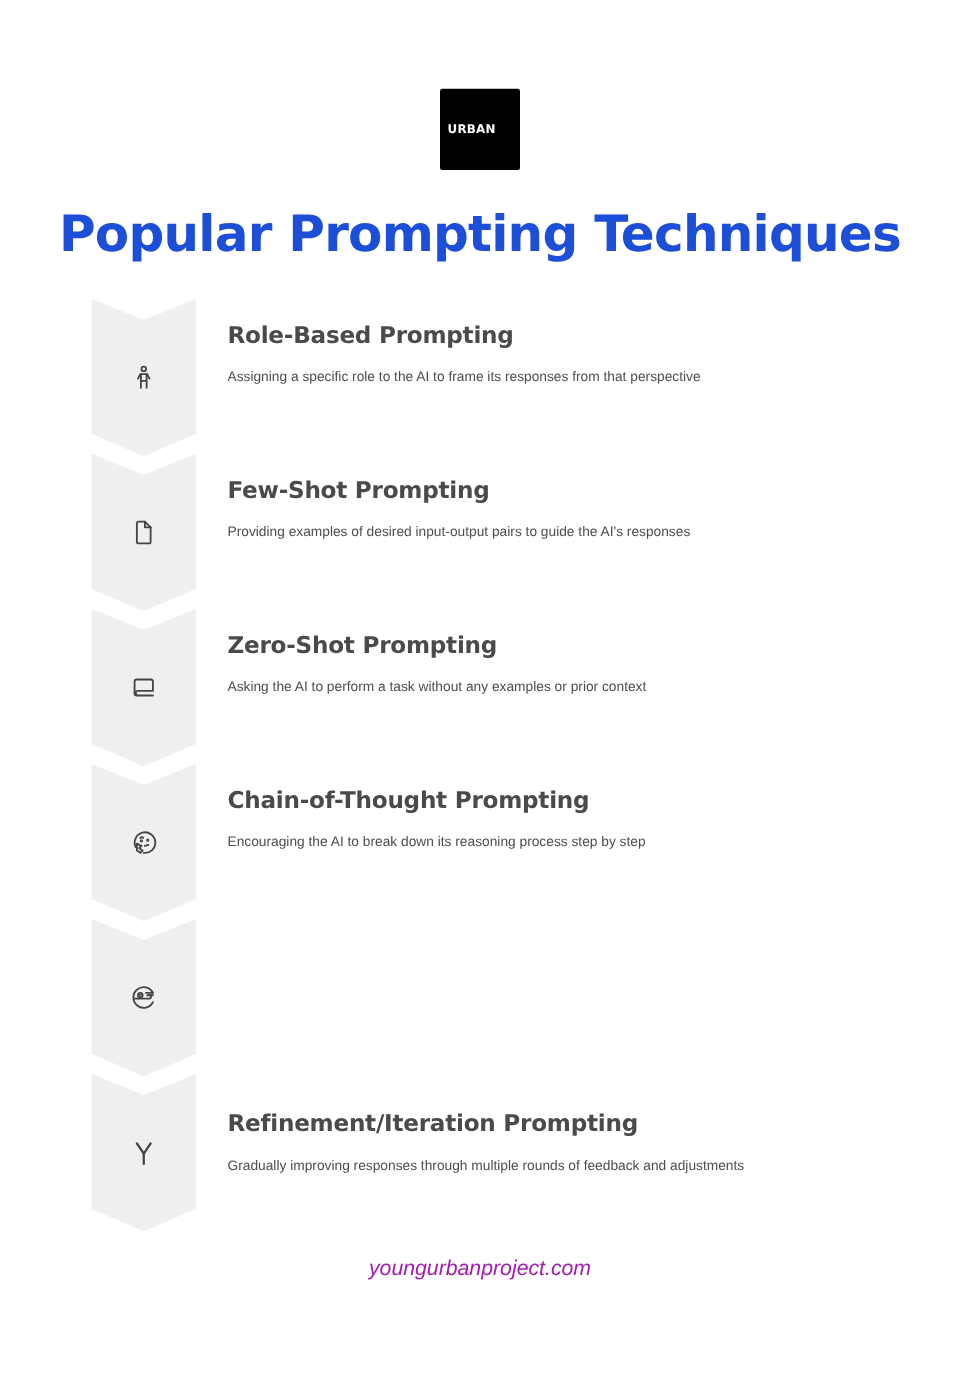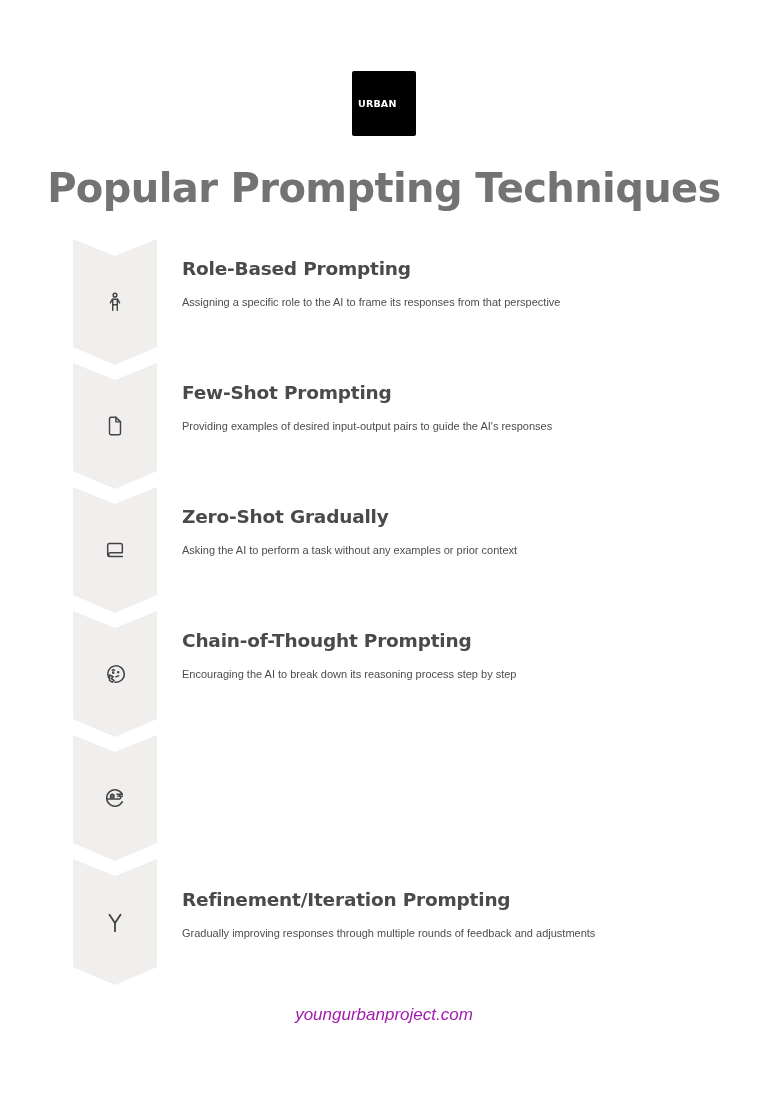--- a/index.html
+++ b/index.html
@@ -42,21 +42,21 @@
     .title {
       position: absolute;
       left: 0;
       width: 768px;
       top: 162px;
       text-align: center;
       font-family: "DejaVu Sans", sans-serif;
       font-weight: bold;
       font-size: 40px;
       line-height: 52px;
-      color: #737373;
+      color: #1d4ed8;
       letter-spacing: -0.6px;
       margin: 0;
     }
     .chevron {
       position: absolute;
       left: 73px;
       width: 84px;
       height: 126px;
       background: #f1efee;
       clip-path: polygon(0 0, 50% 17px, 100% 0, 100% 108px, 50% 126px, 0 108px);
@@ -140,21 +140,21 @@
   <p class="item-desc">Providing examples of desired input-output pairs to guide the AI's responses</p>
 </div>
 
 <div class="chevron" style="top:487px;">
   <svg viewBox="0 0 24 24">
     <path d="M4 17 V7 a2 2 0 0 1 2 -2 H18 a2 2 0 0 1 2 2 V15 H7 a2 2 0 0 0 0 4 H20"></path>
     <path d="M4 17 a2 2 0 0 0 2 2"></path>
   </svg>
 </div>
 <div class="item-text" style="top:505px;">
-  <h2 class="item-title">Zero-Shot Gradually</h2>
+  <h2 class="item-title">Zero-Shot Prompting</h2>
   <p class="item-desc">Asking the AI to perform a task without any examples or prior context</p>
 </div>
 
 <div class="chevron" style="top:611px;">
   <svg viewBox="0 0 24 24">
     <path d="M5 16 A9 9 0 1 1 12 21"></path>
     <path d="M9 8 a1.5 1.5 0 0 1 2.5 0"></path>
     <circle cx="10" cy="10.5" r="0.6"></circle>
     <circle cx="15.5" cy="10" r="0.6"></circle>
     <path d="M6 13 L10 15 L8 17 L11 19 L9 21 L6 19 Z"></path>

